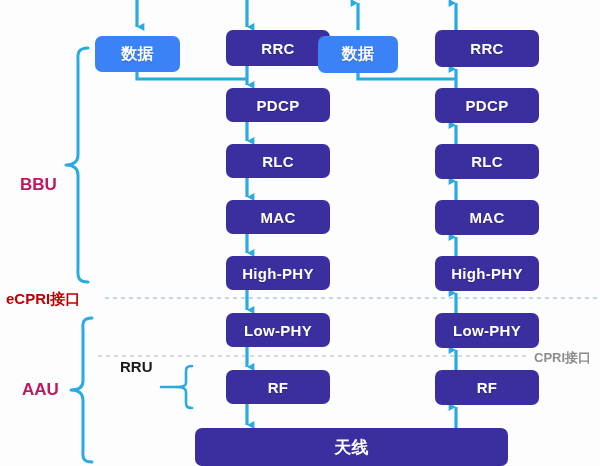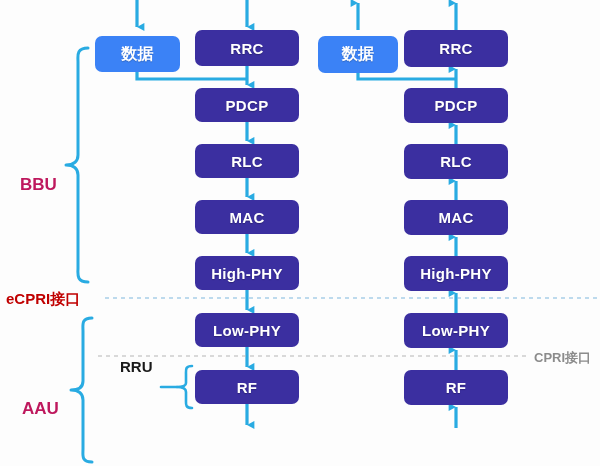--- a/index.html
+++ b/index.html
@@ -31,20 +31,21 @@
     color: #ffffff;
     font-weight: bold;
     letter-spacing: .3px;
     box-sizing: border-box;
     z-index: 5;
   }
   .box-blue {
     background: #3b2fa0;
     font-size: 15px;
     text-shadow: 0 1px 1px rgba(0,0,0,.25);
+    margin-left: 31px;
   }
   .box-green {
     background: #3b82f6;
     font-size: 16px;
     text-shadow: 0 1px 1px rgba(0,0,0,.2);
     margin-top: 6px;
   }
   .box-antenna {
     background: #3b2fa0;
     font-size: 17px;
@@ -195,24 +196,27 @@
   </div>
 
   <div class="box box-blue" style="left:404px; top:313px; width:104px; height:35px;">
     <span>Low-PHY</span>
   </div>
 
   <div class="box box-blue" style="left:404px; top:370px; width:104px; height:35px;">
     <span>RF</span>
   </div>
 
+  <div class="box box-antenna" style="left:195px; top:428px; width:313px; height:38px;">
+    <span>天线</span>
+  </div>
 
   <div class="label label-group" style="left:20px; top:175px;">BBU</div>
 
-  <div class="label label-group" style="left:22px; top:399px;">AAU</div>
+  <div class="label label-group" style="left:22px; top:380px;">AAU</div>
 
   <div class="label label-rru" style="left:120px; top:358px;">RRU</div>
 
   <div class="label label-ecpri" style="left:6px; top:290px;">eCPRI接口</div>
 
   <div class="label label-cpri" style="left:534px; top:349px;">CPRI接口</div>
 
 </div>
 
 </body></html>

